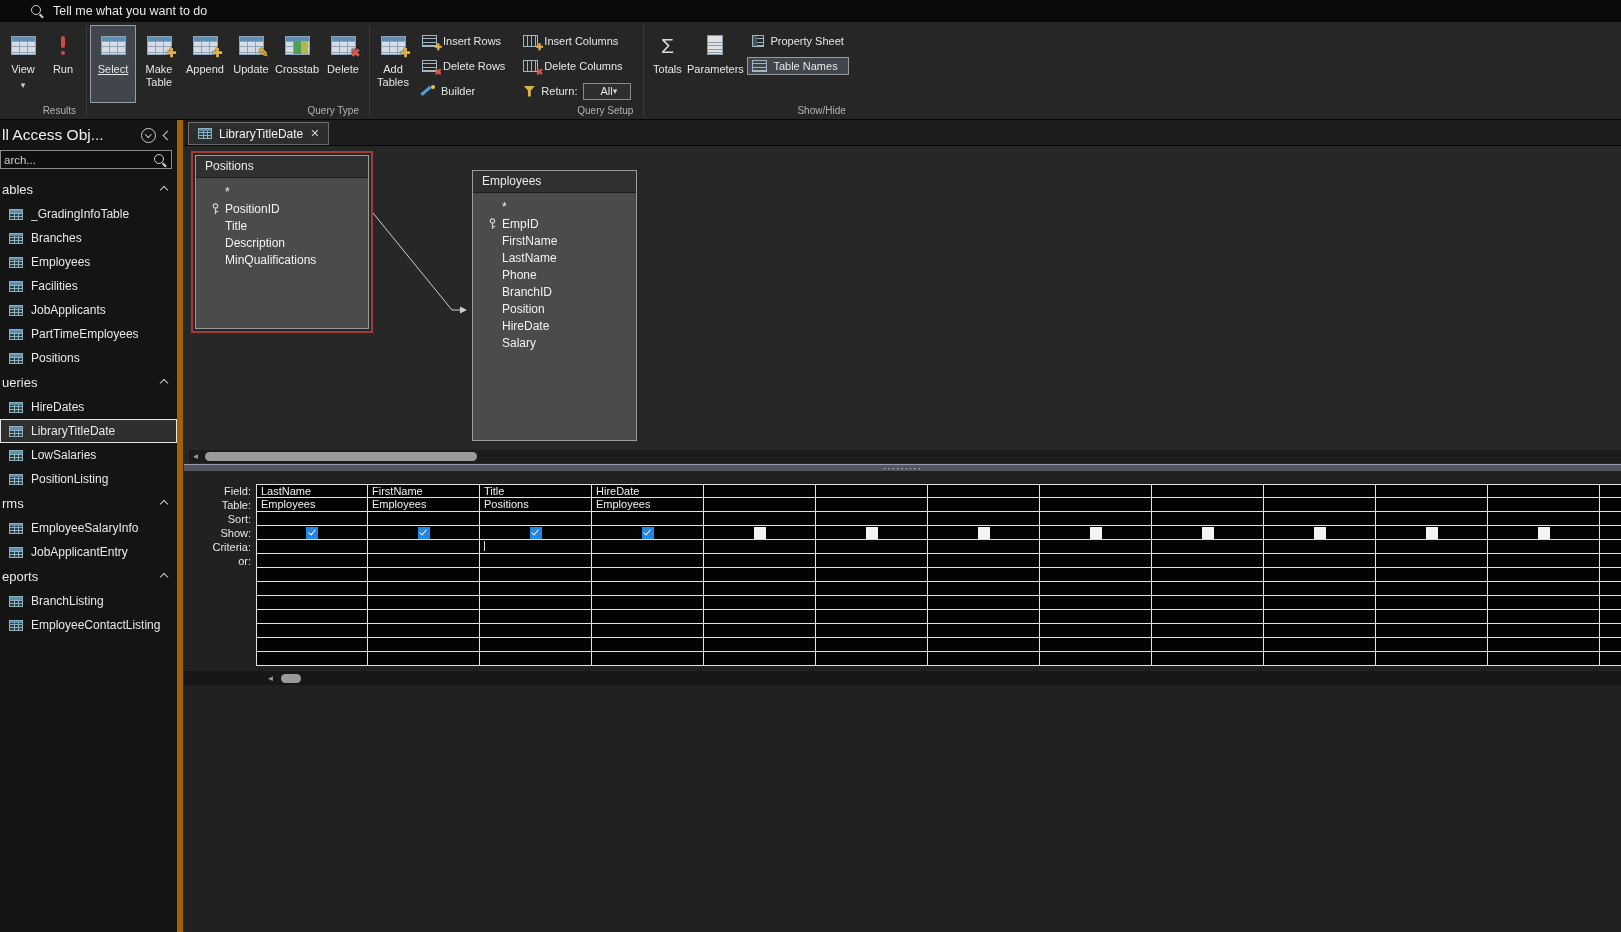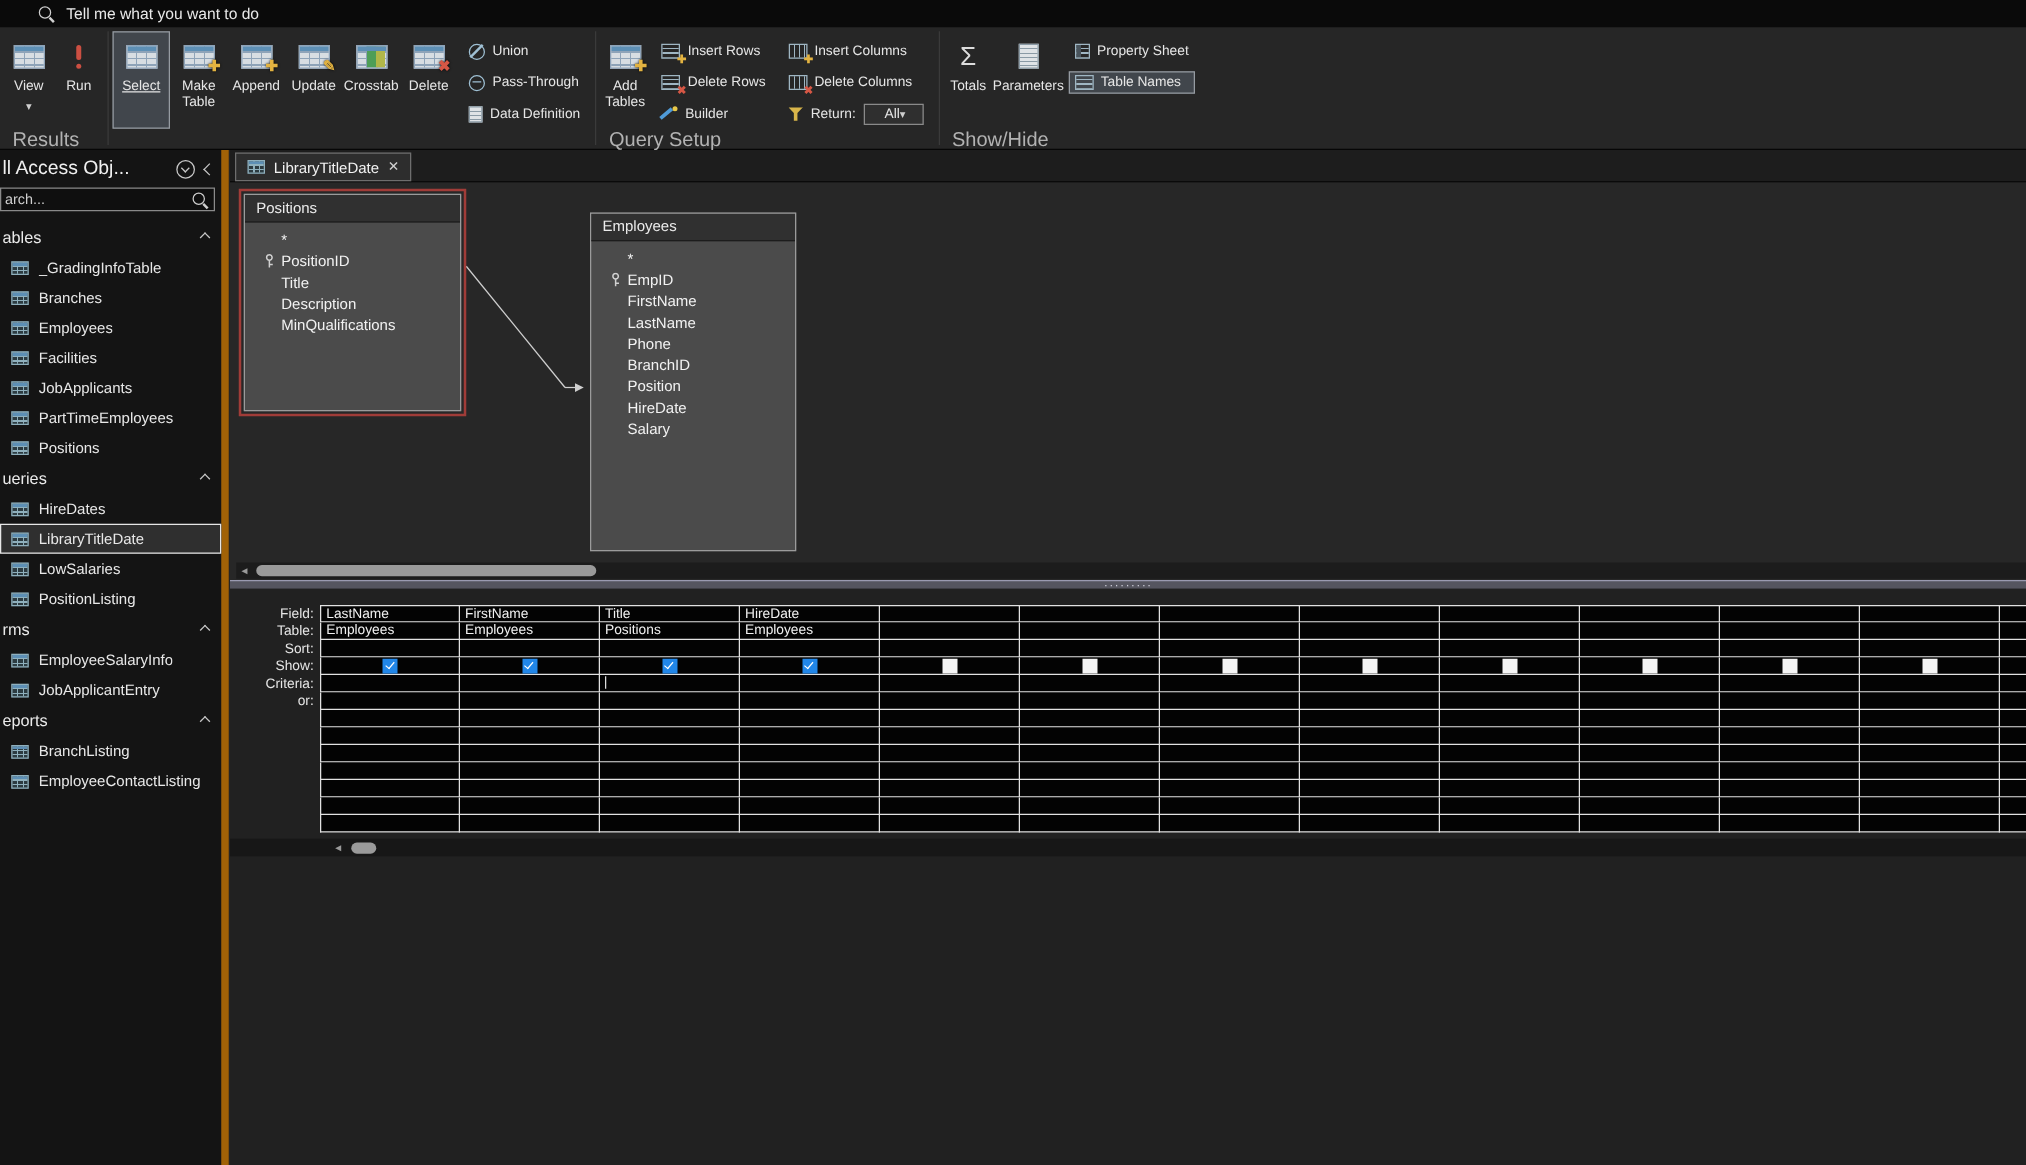--- a/index.html
+++ b/index.html
@@ -11,21 +11,21 @@
     display:flex; align-items:stretch; font-size:12.5px; }
   .menu-item { display:flex; align-items:center; padding:0 12px; color:#e8e8e8; cursor:default; }
   .menu-item.active { color:#de8a84; border-bottom:2px solid #c24f4a; }
   .tellme { display:flex; align-items:center; gap:9px; margin-left:30px; color:#e8e8e8; }
 
   
   .ribbon { position:absolute; top:22px; left:0; right:0; height:98px; background:#262626;
     display:flex; border-bottom:1px solid #060606; }
   .rgroup { display:flex; flex-direction:column; }
   .rgroup-content { flex:1; display:flex; align-items:flex-start; padding:3px 3px 0 3px; }
-  .rgroup-label { text-align:left; font-size:16px; color:#b2b2b2; padding:1px 10px 3px; }
+  .rgroup-label { text-align:right; font-size:10px; color:#b2b2b2; padding:1px 10px 3px; }
   .rsep { width:1px; background:#3a3a3a; margin:3px 0; }
   .bigbtn { display:flex; flex-direction:column; align-items:center; justify-content:flex-start;
     width:46px; height:78px; padding-top:5px; gap:4px; font-size:11px; line-height:1.15;
     text-align:center; color:#e6e6e6; border:1px solid transparent; }
   .bigbtn.narrow { width:40px; }
   .bigbtn.toggled { background:#41464c; border-color:#949a a0; border-color:#959ba1;text-decoration:underline; }
   .iconwrap { height:28px; display:flex; align-items:center; justify-content:center; }
   .smallcol { display:flex; flex-direction:column; gap:7px; padding:7px 4px 0 4px; }
   .smallbtn { display:flex; align-items:center; gap:6px; height:18px; padding:1px 4px;
     font-size:11px; color:#e6e6e6; border:1px solid transparent; white-space:nowrap; }
@@ -238,35 +238,22 @@
         <span>Crosstab</span>
       </div>
       <div class="bigbtn">
         <span class="iconwrap">
             <span class="tblico">
               <span class="ovl cross">✖</span>
             </span>
           </span>
         <span>Delete</span>
       </div>
-      <div class="smallcol">
-        <div class="smallbtn">
-          <span class="circo slash"></span>
-          <span>Union</span>
-        </div>
-        <div class="smallbtn">
-          <span class="circo dash"></span>
-          <span>Pass-Through</span>
-        </div>
-        <div class="smallbtn">
-          <span class="pageico"></span>
-          <span>Data Definition</span>
-        </div>
-      </div>
     </div>
+    <div class="rgroup-label">Query Type</div>
   </div>
 
   <div class="rsep"></div>
 
   <div class="rgroup">
     <div class="rgroup-content">
       <div class="bigbtn narrow">
         <span class="iconwrap">
             <span class="tblico">
               <span class="ovl plus">✚</span>

